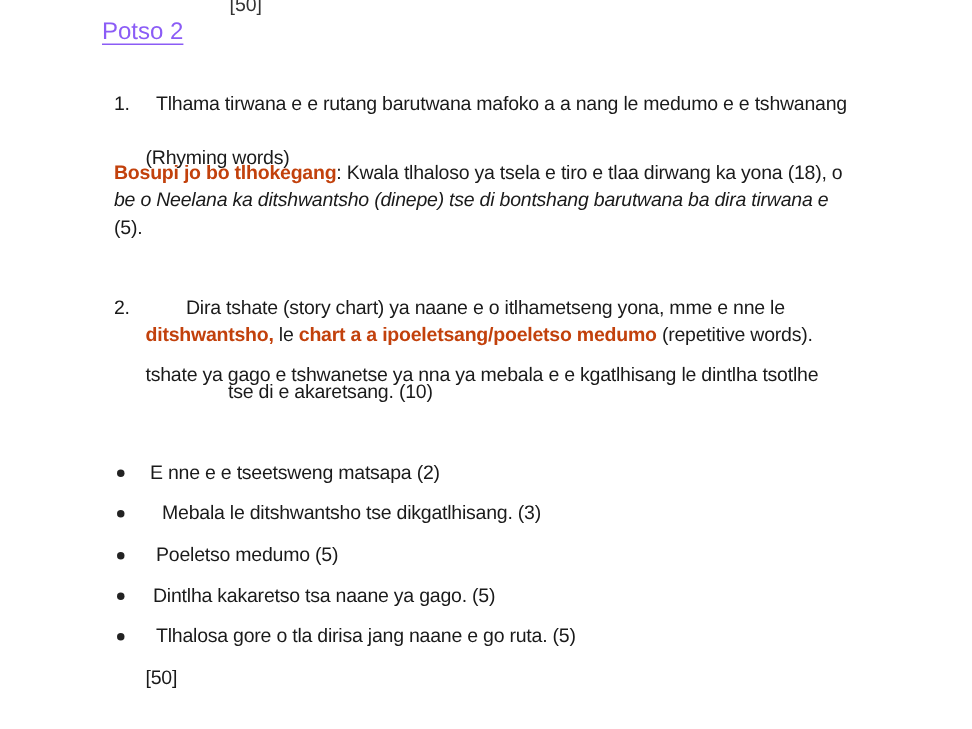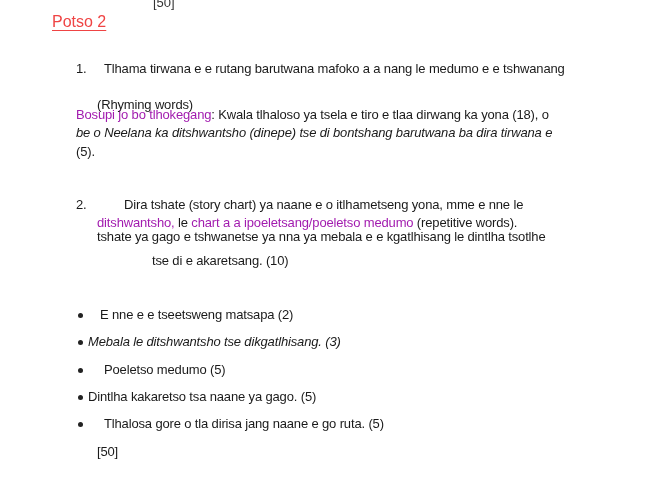--- a/index.html
+++ b/index.html
@@ -16,28 +16,28 @@
       color: #1a1a1a;
       font-size: 13px;
     }
     .abs { position: absolute; white-space: nowrap; }
     .top-marks {
       left: 153px; top: -5px;
       font-size: 13px;
       color: #333;
     }
     .heading {
-      left: 52px; top: 13px;
+      left: 68px; top: 13px;
       font-size: 16px;
       text-decoration: underline;
       text-underline-offset: 3px;
-      color: #ef4444;
+      color: #8b5cf6;
     }
     .line { position: absolute; white-space: nowrap; font-size: 13px; letter-spacing: -0.15px; }
-    b { font-weight: normal; color: #a21caf; margin-top: 24px; }
+    b { font-weight: bold; color: #c2410c; margin-top: 24px; }
     .bullet {
       position: absolute;
       width: 5px; height: 5px;
       background: #222;
       border-radius: 50%;
     }
   </style>
 </head>
 <body>
 
@@ -58,40 +58,40 @@
       <b>Bosupi jo bo tlhokegang</b><span>: Kwala tlhaloso ya tsela e tiro e tlaa dirwang ka yona (18), o</span>
     </span>
     <span class="line" style="left:76px; top:125px;font-style:italic;">be o Neelana ka ditshwantsho (dinepe) tse di bontshang barutwana ba dira tirwana e</span>
     <span class="line" style="left:76px; top:144px;">(5).</span>
   </div>
 
   <div>
     <span class="line" style="left:76px; top:197px;">2.</span>
     <span class="line" style="left:104px; top:197px;margin-left:20px;">Dira tshate (story chart) ya naane e o itlhametseng yona, mme e nne le</span>
     <span class="line" style="left:97px; top:215px;"><b>ditshwantsho,</b><span style="white-space:pre;"> le </span><b>chart a a ipoeletsang/poeletso medumo</b><span style="white-space:pre;text-align:right;"> (repetitive words).</span></span>
-    <span class="line" style="left:97px; top:229px;">tshate ya gago e tshwanetse ya nna ya mebala e e kgatlhisang le dintlha tsotlhe</span>
+    <span class="line" style="left:97px; top:242px;">tshate ya gago e tshwanetse ya nna ya mebala e e kgatlhisang le dintlha tsotlhe</span>
     <span class="line" style="left:111px; top:253px;margin-left:41px;">tse di e akaretsang. (10)</span>
   </div>
 
   <div>
     <div>
       <span class="bullet" style="left:78px; top:313px;"></span>
       <span class="line" style="left:100px; top:307px;">E nne e e tseetsweng matsapa (2)</span>
     </div>
     <div>
       <span class="bullet" style="left:78px; top:340px;"></span>
-      <span class="line" style="left:88px; top:334px;font-style:italic;">Mebala le ditshwantsho tse dikgatlhisang. (3)</span>
+      <span class="line" style="left:108px; top:334px;">Mebala le ditshwantsho tse dikgatlhisang. (3)</span>
     </div>
     <div>
       <span class="bullet" style="left:78px; top:368px;"></span>
       <span class="line" style="left:104px; top:362px;text-align:right;">Poeletso medumo (5)</span>
     </div>
     <div>
       <span class="bullet" style="left:78px; top:395px;"></span>
-      <span class="line" style="left:88px; top:389px;">Dintlha kakaretso tsa naane ya gago. (5)</span>
+      <span class="line" style="left:102px; top:389px;">Dintlha kakaretso tsa naane ya gago. (5)</span>
     </div>
     <div>
       <span class="bullet" style="left:78px; top:422px;"></span>
       <span class="line" style="left:104px; top:416px;">Tlhalosa gore o tla dirisa jang naane e go ruta. (5)</span>
     </div>
   </div>
 
   <span class="line" style="left:97px; top:444px;">[50]</span>
 
 </div>

